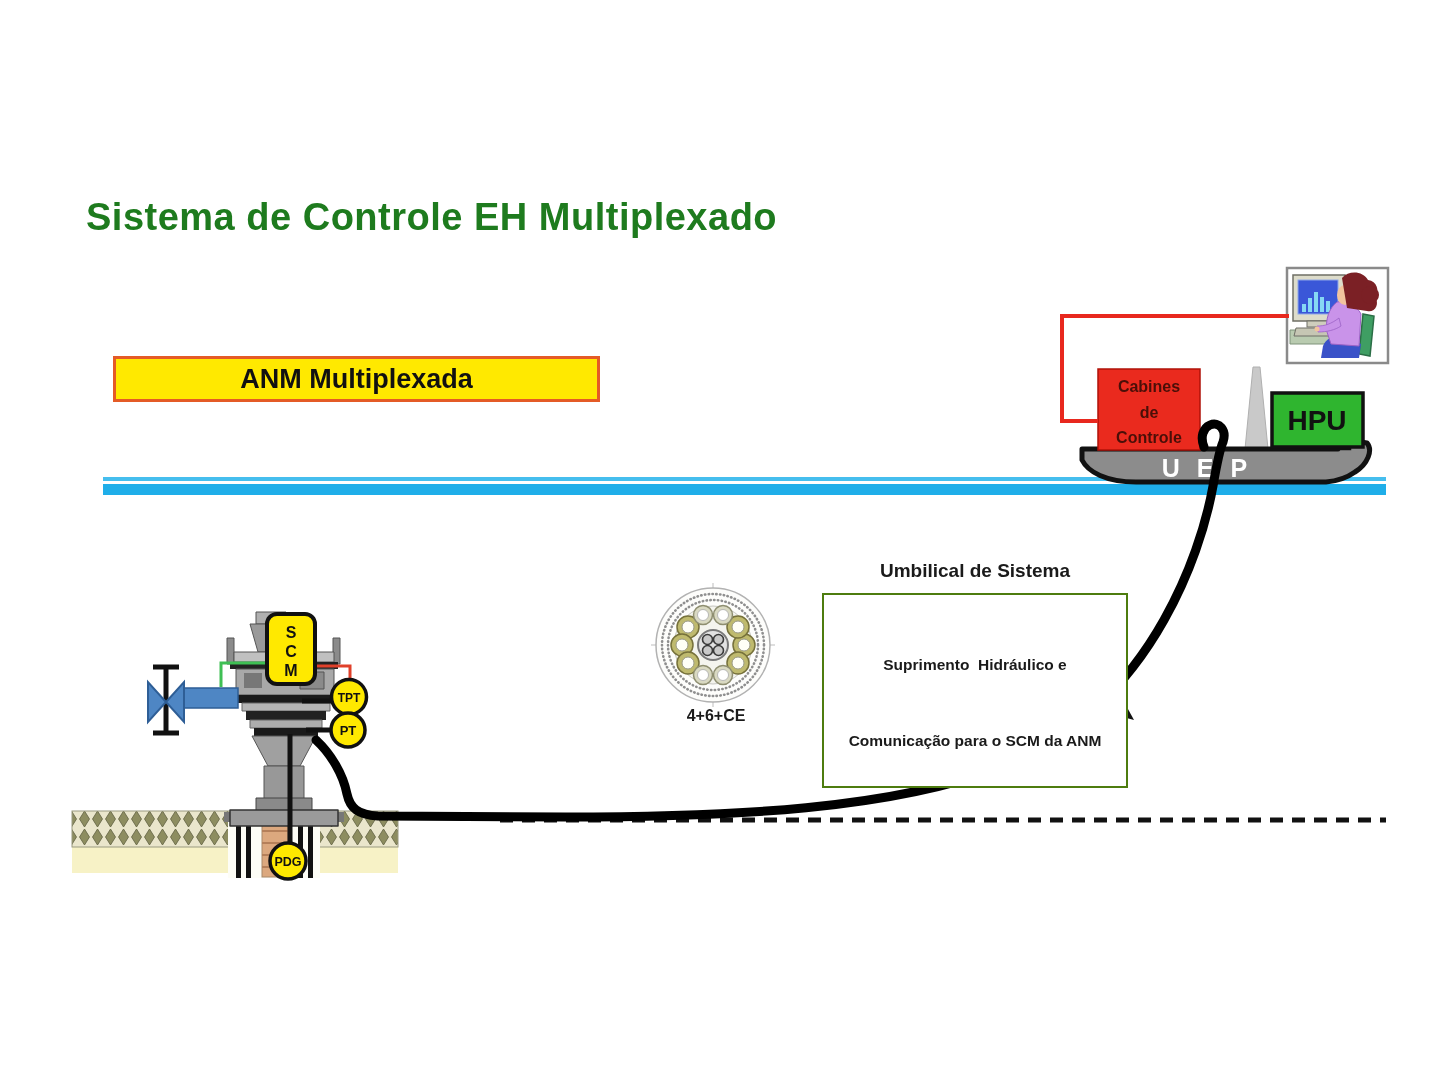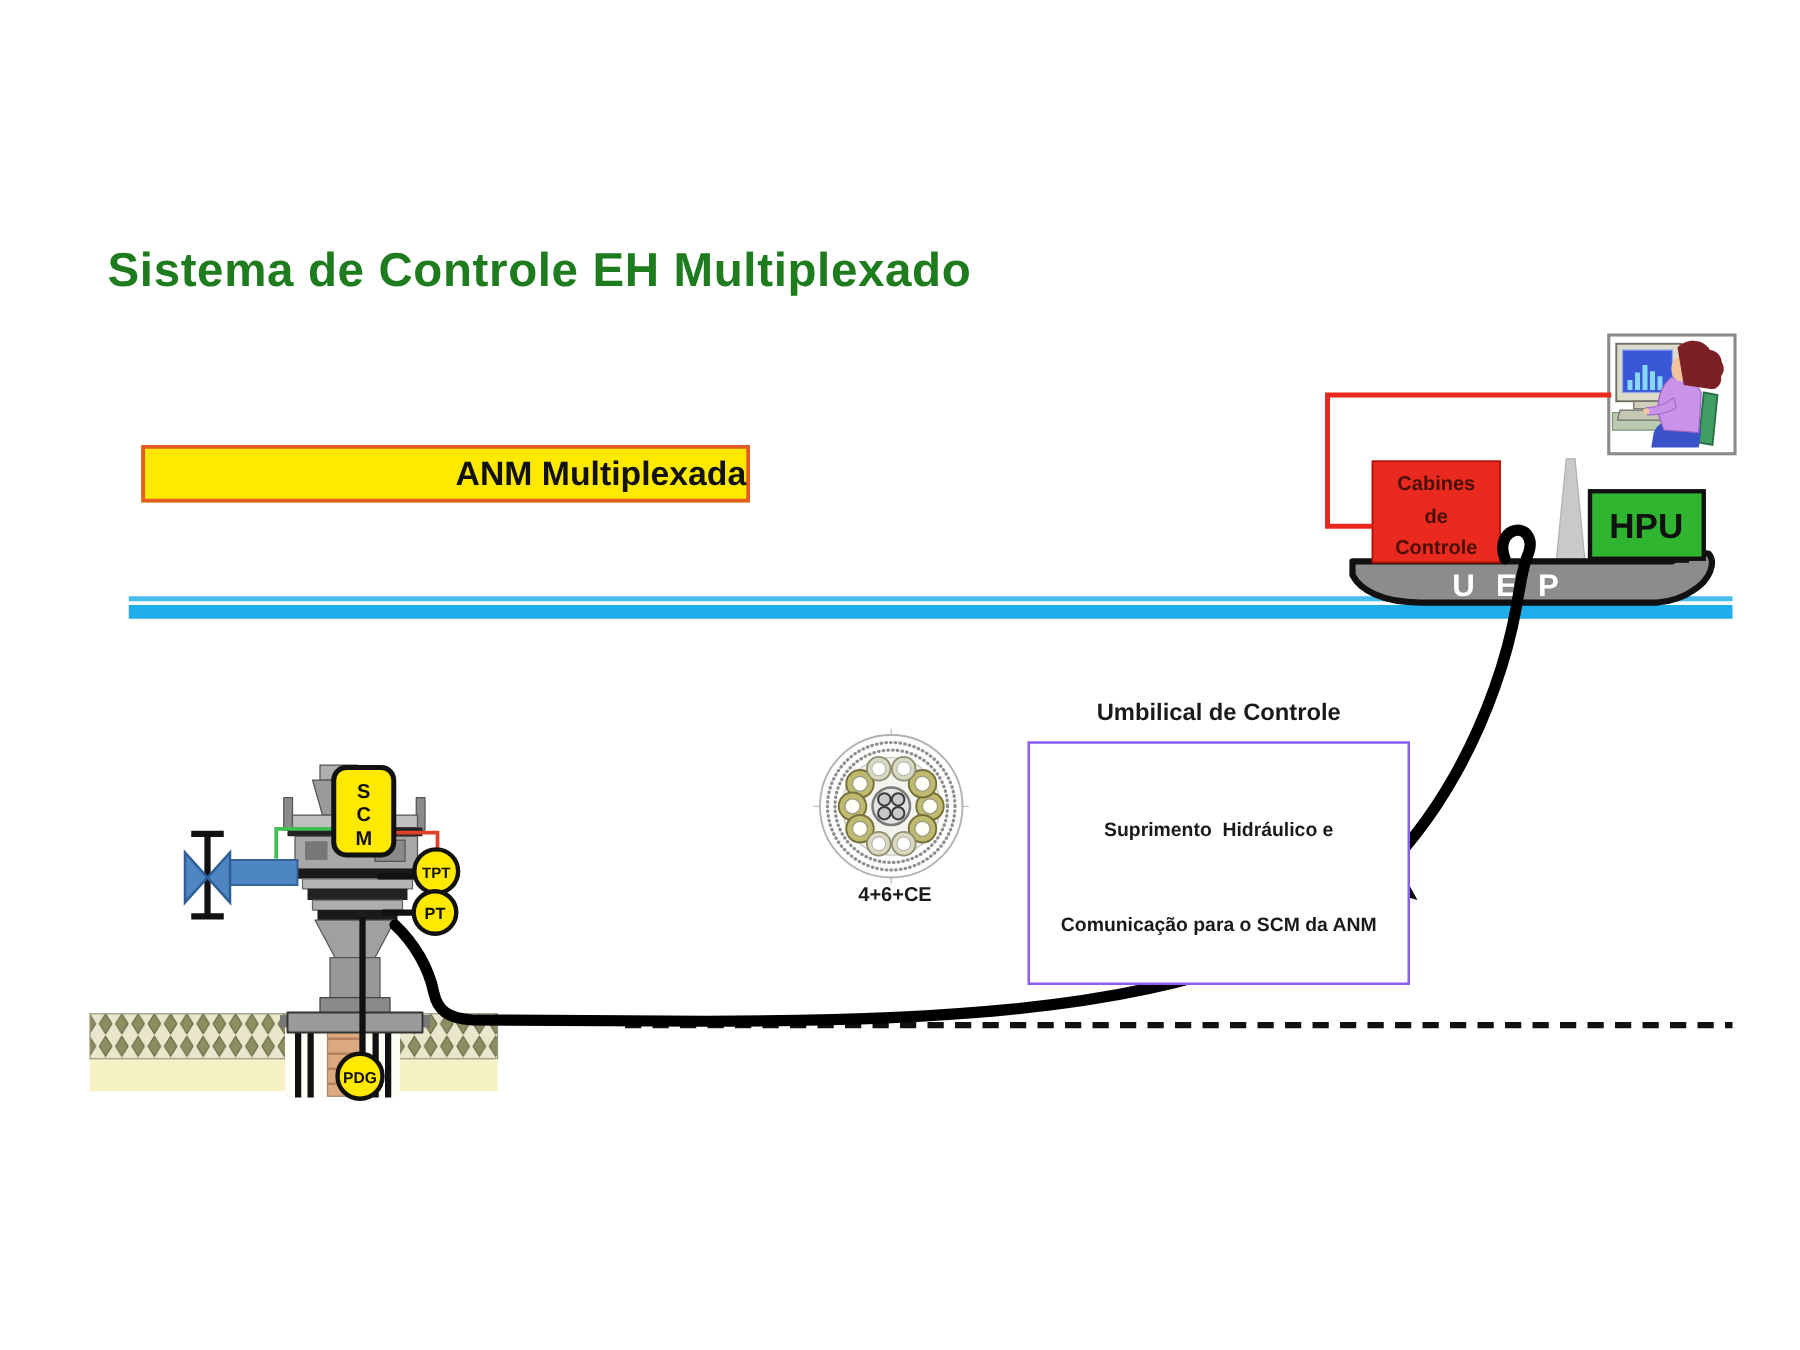--- a/index.html
+++ b/index.html
@@ -9,30 +9,30 @@
   }
   .layer-svg{position:absolute;left:0;top:0;z-index:1;}
   .overlay{position:absolute;z-index:2;}
   .page-title{
     left:86px;top:196px;width:760px;
     font-size:38px;font-weight:700;color:#1E7B1E;letter-spacing:0.5px;
   }
   .anm-box{
     left:113px;top:356px;width:487px;height:46px;
     background:#FFE900;border:3px solid #E45B26;box-sizing:border-box;
-    display:flex;align-items:center;justify-content:flex-end;
+    display:flex;align-items:center;justify-content:center;
     font-size:27px;font-weight:700;color:#111;
   }
   .umb-heading{
     left:830px;top:560px;width:290px;text-align:center;
     font-size:19px;font-weight:700;color:#1a1a1a;
   }
   .umb-info{
     left:822px;top:593px;width:306px;box-sizing:border-box;
-    background:#ffffff;border:2px solid #8b5cf6;
+    background:#ffffff;border:2px solid #4d7c0f;
     padding:7px 4px 8px 4px;text-align:center;
     font-size:15.5px;font-weight:700;color:#1a1a1a;line-height:1.62;
     white-space:pre-wrap;
   }
 </style>
 </head>
 <body>
 
 <div class="slide">
 
@@ -216,20 +216,20 @@
     <text x="288" y="866" font-size="12.5" font-weight="700" fill="#111" text-anchor="middle">PDG</text>
   </g>
 </svg>
 
 <div class="overlay page-title">Sistema de Controle EH Multiplexado</div>
 
 <div class="overlay anm-box">
   <span>ANM Multiplexada</span>
 </div>
 
-<div class="overlay umb-heading">Umbilical de Controle</div>
+<div class="overlay umb-heading">Umbilical de Sistema</div>
 
 <div class="overlay umb-info">
   <div>Suprimento  Hidráulico e</div>
   <div>Comunicação para o SCM da ANM</div>
 </div>
 
 </div>
 
 </body></html>

